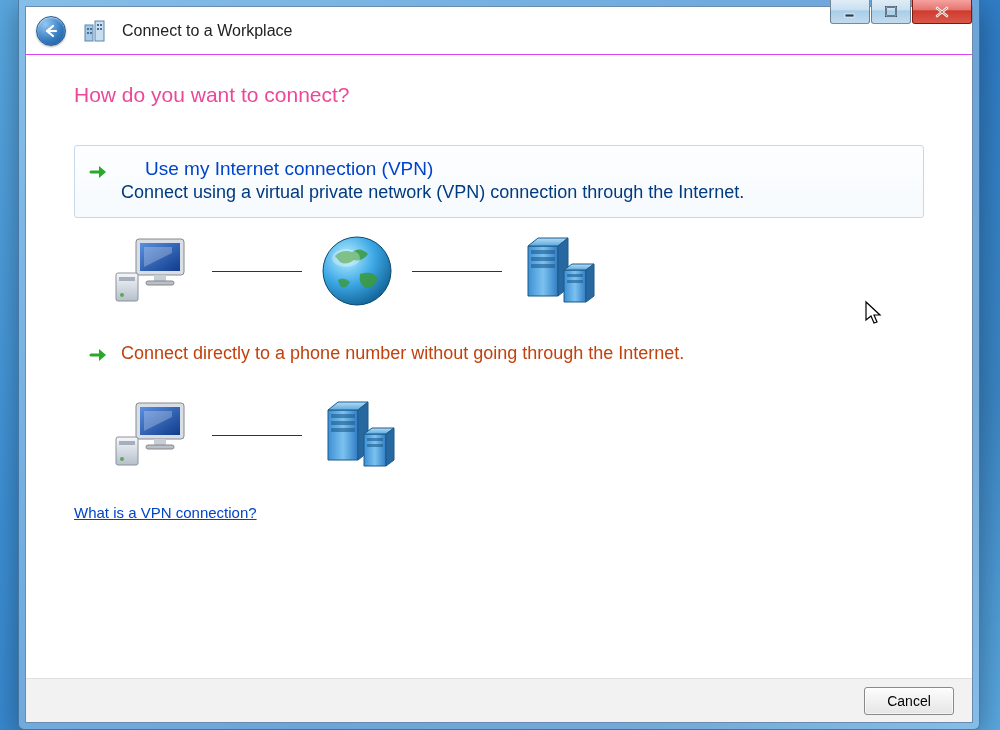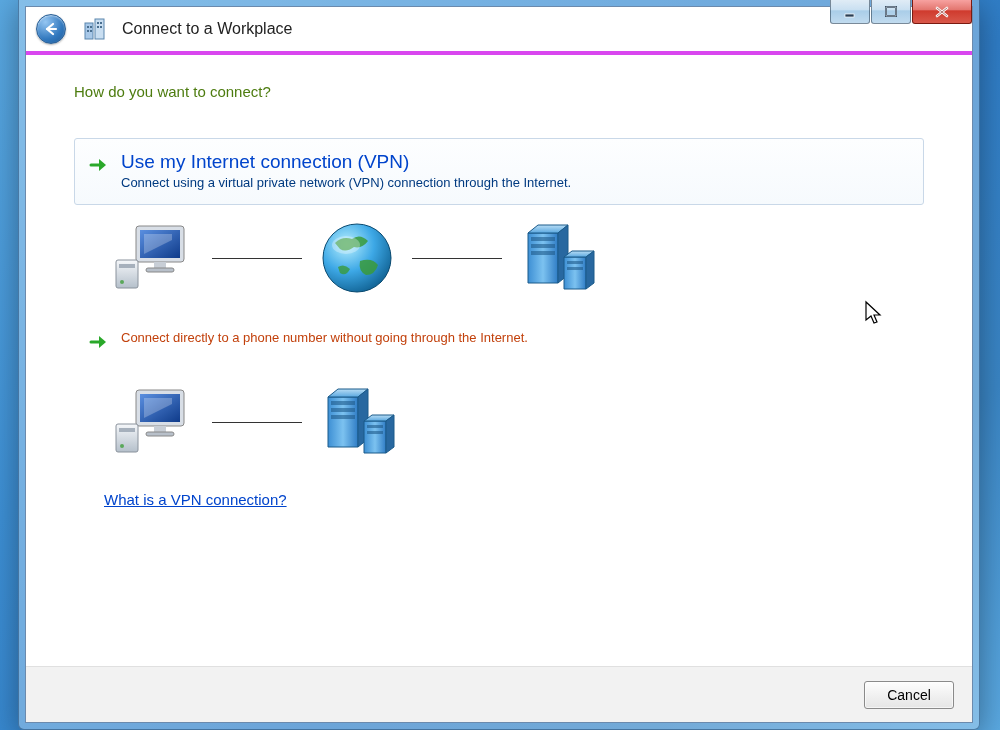--- a/index.html
+++ b/index.html
@@ -47,43 +47,43 @@
       background: #fff;
       border: 1px solid #6b8aad;
       display: flex; flex-direction: column;
     }
     .header {
       height: 48px;
       display: flex;
       align-items: center;
       gap: 18px;
       padding: 0 10px;
-      border-bottom: 4px solid #d946ef;
+      border-bottom: 1px solid #d946ef;
     }
     .back-btn {
       width: 30px; height: 30px;
       border-radius: 50%;
       background: radial-gradient(circle at 30% 25%, #95c6f2 0%, #3178be 60%, #1e5a97 100%);
       border: 1px solid #2a5f95;
       display: flex; align-items: center; justify-content: center;
       box-shadow: inset 0 1px 2px rgba(255,255,255,0.6), 0 1px 2px rgba(0,0,0,0.3);
     }
     .hdr-icon {
       width: 20px; height: 24px;
       position: relative;
     }
     .hdr-title { font-size: 16px; color: #222; }
     .content {
       flex: 1;
       padding: 28px 48px 10px 48px;
       position: relative;
     }
     .heading {
-      font-size: 15px;
-      color: #4d7c0f;
+      font-size: 21px;
+      color: #ec4899;
       font-weight: 400;
       margin-bottom: 38px;
     }
     .option {
       border: 1px solid transparent;
       padding: 12px 14px 14px 14px;
       border-radius: 3px;
       margin-bottom: 4px;
     }
     .option.hover {
@@ -93,48 +93,48 @@
     .opt-row { display: flex; align-items: flex-start; gap: 12px; }
     .arrow-icon {
       width: 20px;
       padding-top: 6px;
     }
     .opt-text { flex: 1; }
     .opt-title {
       font-size: 19px;
       font-weight: 400;
       color: #003399;
+      margin-left: 24px;
     }
     .option.hover .opt-title { color: #0044cc; }
     .opt-title.dark { color: #111; }
     .opt-desc {
-      font-size: 13px;
+      font-size: 18px;
       color: #003a80;
       margin-top: 2px;
     }
     .opt-desc.dark { color: #c2410c; }
     .diagram {
       display: flex;
       align-items: center;
       gap: 18px;
       padding: 12px 0 20px 40px;
     }
     .connector {
       width: 90px; height: 1px;
       border-bottom: 1.5px solid #333;
     }
     .vpn-link {
       font-size: 15px;
       color: #0044cc;
       margin-top: 12px;
       display: inline-block;
-      margin-left: 30px;
     }
     .footer {
-      height: 56px;
+      height: 44px;
       border-top: 1px solid #e0e0e0;
       background: #f2f2f2;
       display: flex;
       align-items: center;
       justify-content: flex-end;
       padding: 0 18px;
     }
     .btn {
       min-width: 90px;
       height: 28px;

